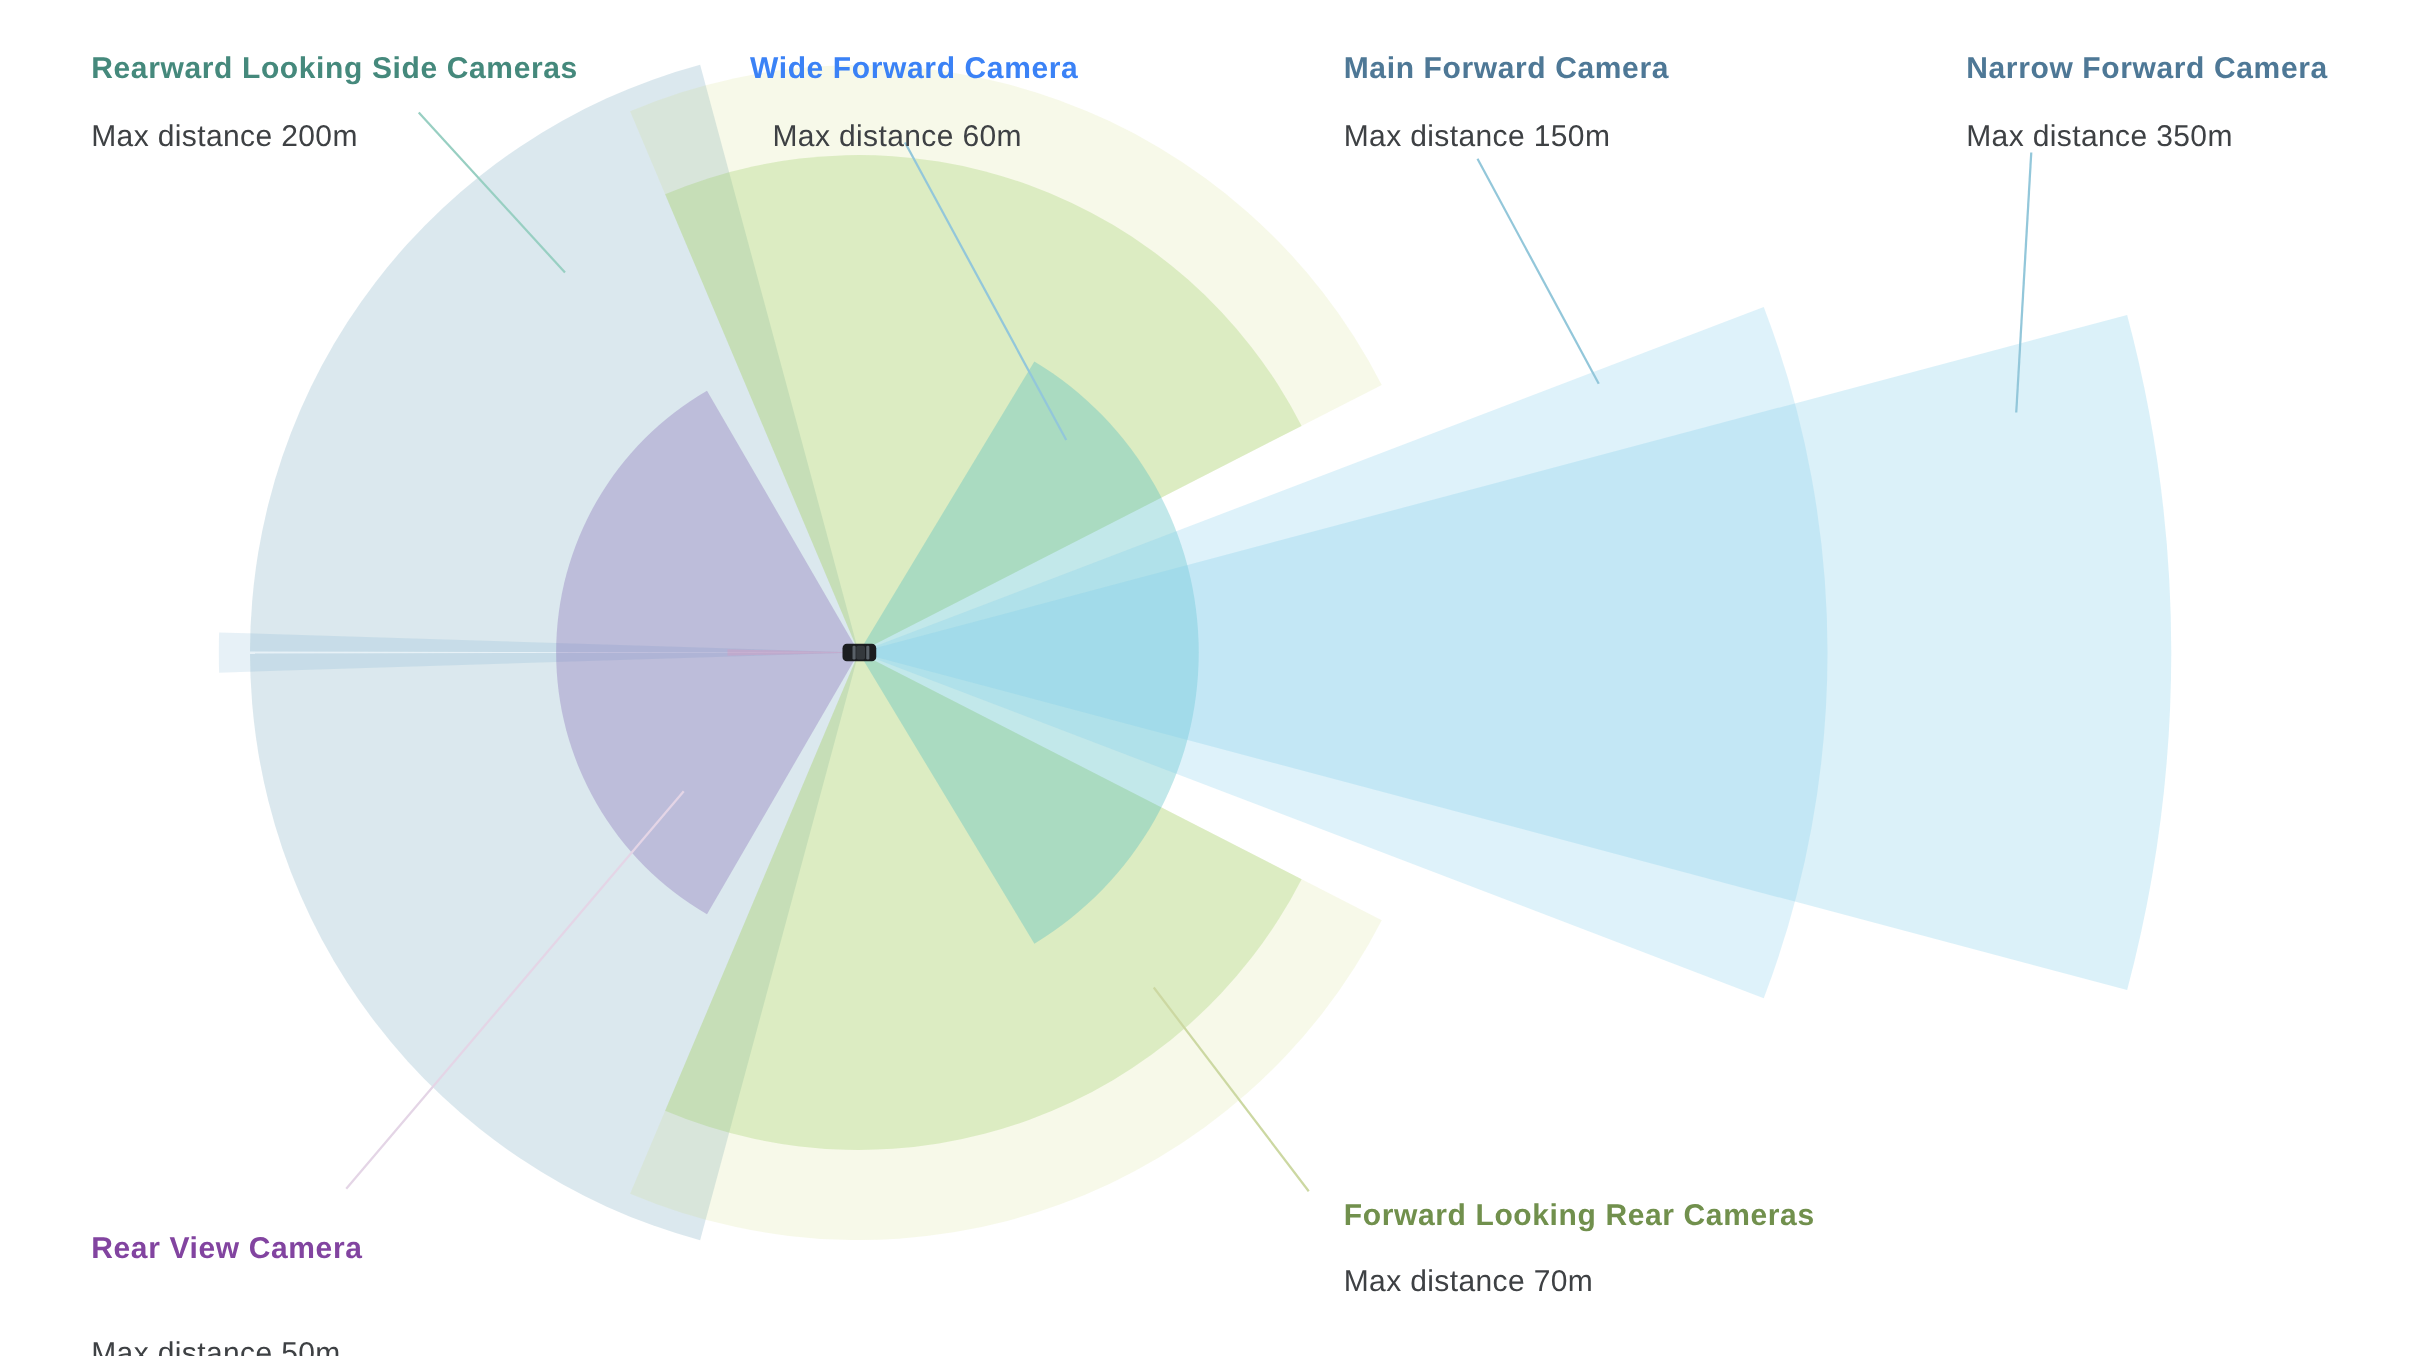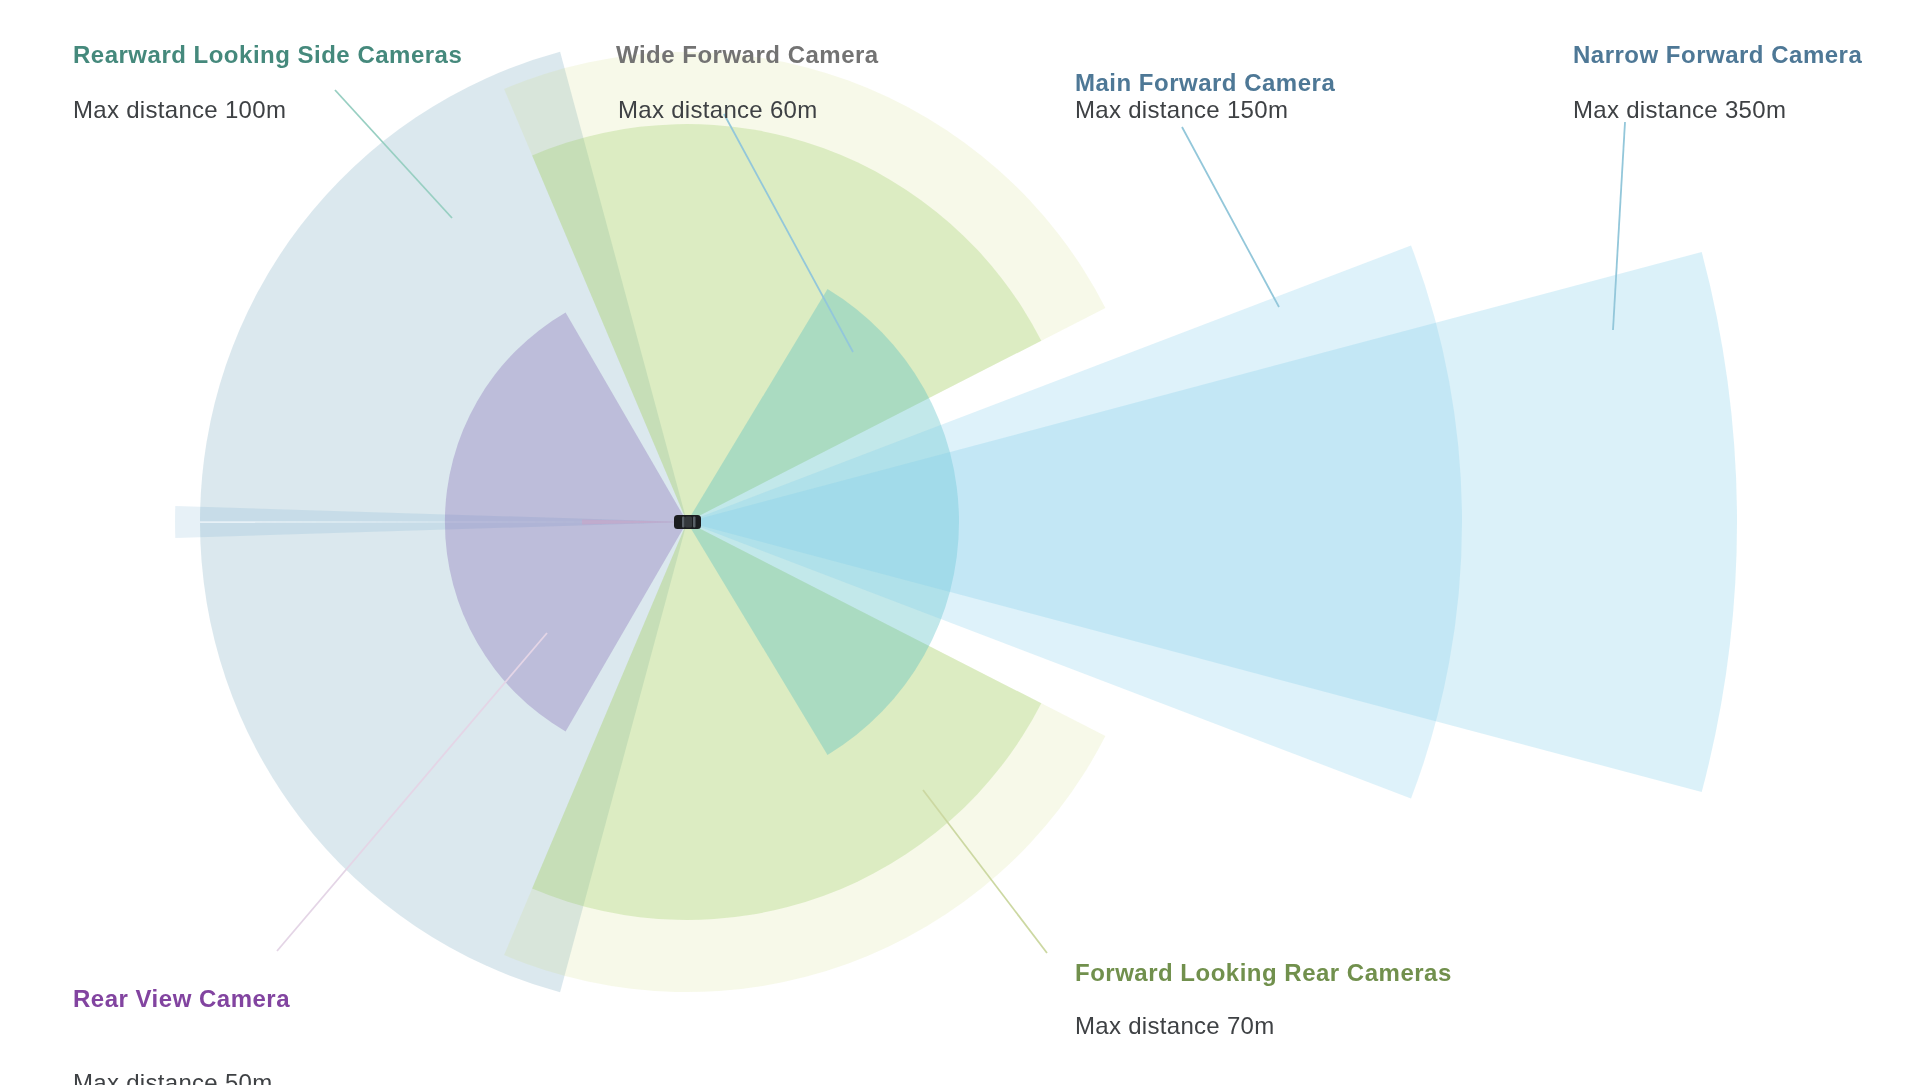--- a/index.html
+++ b/index.html
@@ -56,28 +56,28 @@
       <g>
         <rect x="674" y="515" width="27" height="14" rx="3.5" fill="#1b1d20"></rect>
         <rect x="685" y="516.5" width="7" height="11" rx="1.5" fill="#34383c"></rect>
         <rect x="682" y="516.5" width="2.5" height="11" rx="1" fill="#596067"></rect>
         <rect x="693" y="516.5" width="2.5" height="11" rx="1" fill="#596067"></rect>
       </g>
     </svg>
 
   <div>
     <div class="label-title" style="left: 73px; top: 42px; color: rgb(69, 137, 124);">Rearward Looking Side Cameras</div>
-    <div class="label-sub" style="left: 73px; top: 97px; color: rgb(62, 65, 68);">Max distance 100m</div>
+    <div class="label-sub" style="left: 73px; top: 97px; color: rgb(62, 65, 68);">Max distance 200m</div>
   </div>
   <div>
-    <div class="label-title" style="left: 616px; top: 42px; color: #737373;">Wide Forward Camera</div>
+    <div class="label-title" style="left: 600px; top: 42px; color: #3b82f6;">Wide Forward Camera</div>
     <div class="label-sub" style="left: 618px; top: 97px; color: rgb(62, 65, 68);">Max distance 60m</div>
   </div>
   <div>
-    <div class="label-title" style="left: 1075px; top: 42px; color: rgb(78, 120, 150); margin-top: 28px;">Main Forward Camera</div>
+    <div class="label-title" style="left: 1075px; top: 42px; color: rgb(78, 120, 150);">Main Forward Camera</div>
     <div class="label-sub" style="left: 1075px; top: 97px; color: rgb(62, 65, 68);">Max distance 150m</div>
   </div>
   <div>
     <div class="label-title" style="left: 1573px; top: 42px; color: rgb(78, 120, 150);">Narrow Forward Camera</div>
     <div class="label-sub" style="left: 1573px; top: 97px; color: rgb(62, 65, 68);">Max distance 350m</div>
   </div>
   <div>
     <div class="label-title" style="left: 73px; top: 960px; color: rgb(130, 68, 160); margin-top: 26px;">Rear View Camera</div>
     <div class="label-sub" style="left: 73px; top: 1070px; color: rgb(62, 65, 68);">Max distance 50m</div>
   </div>

